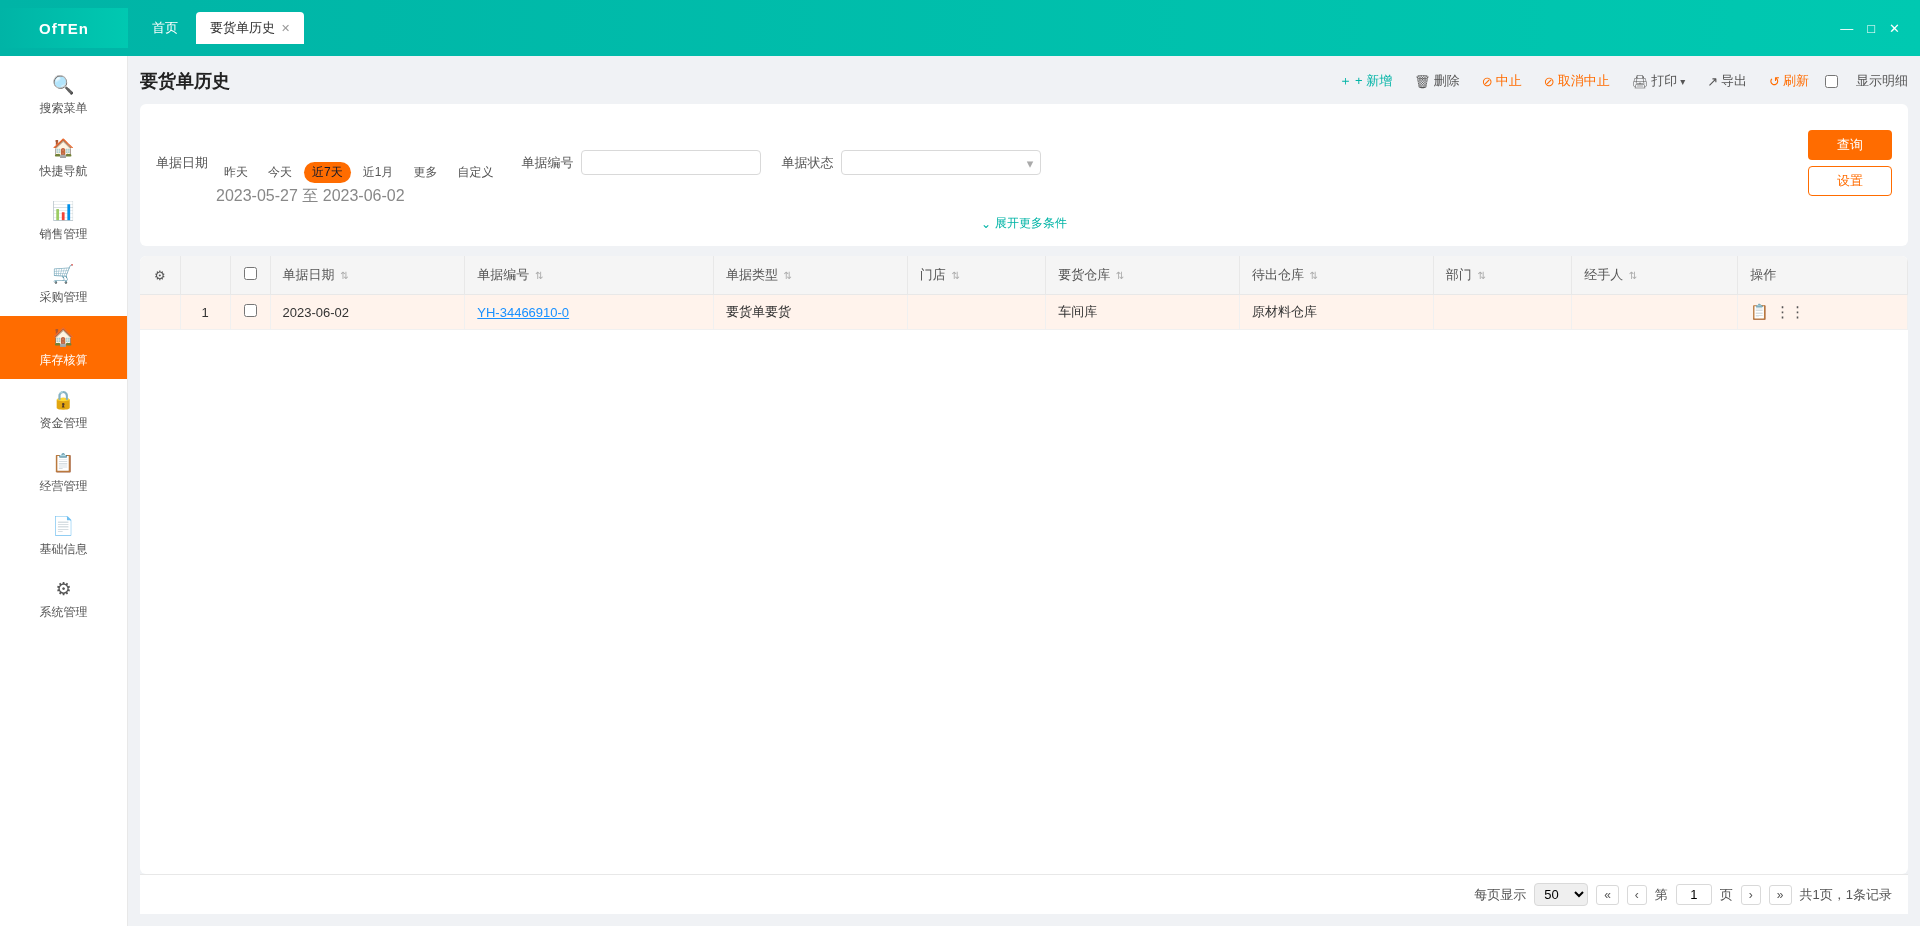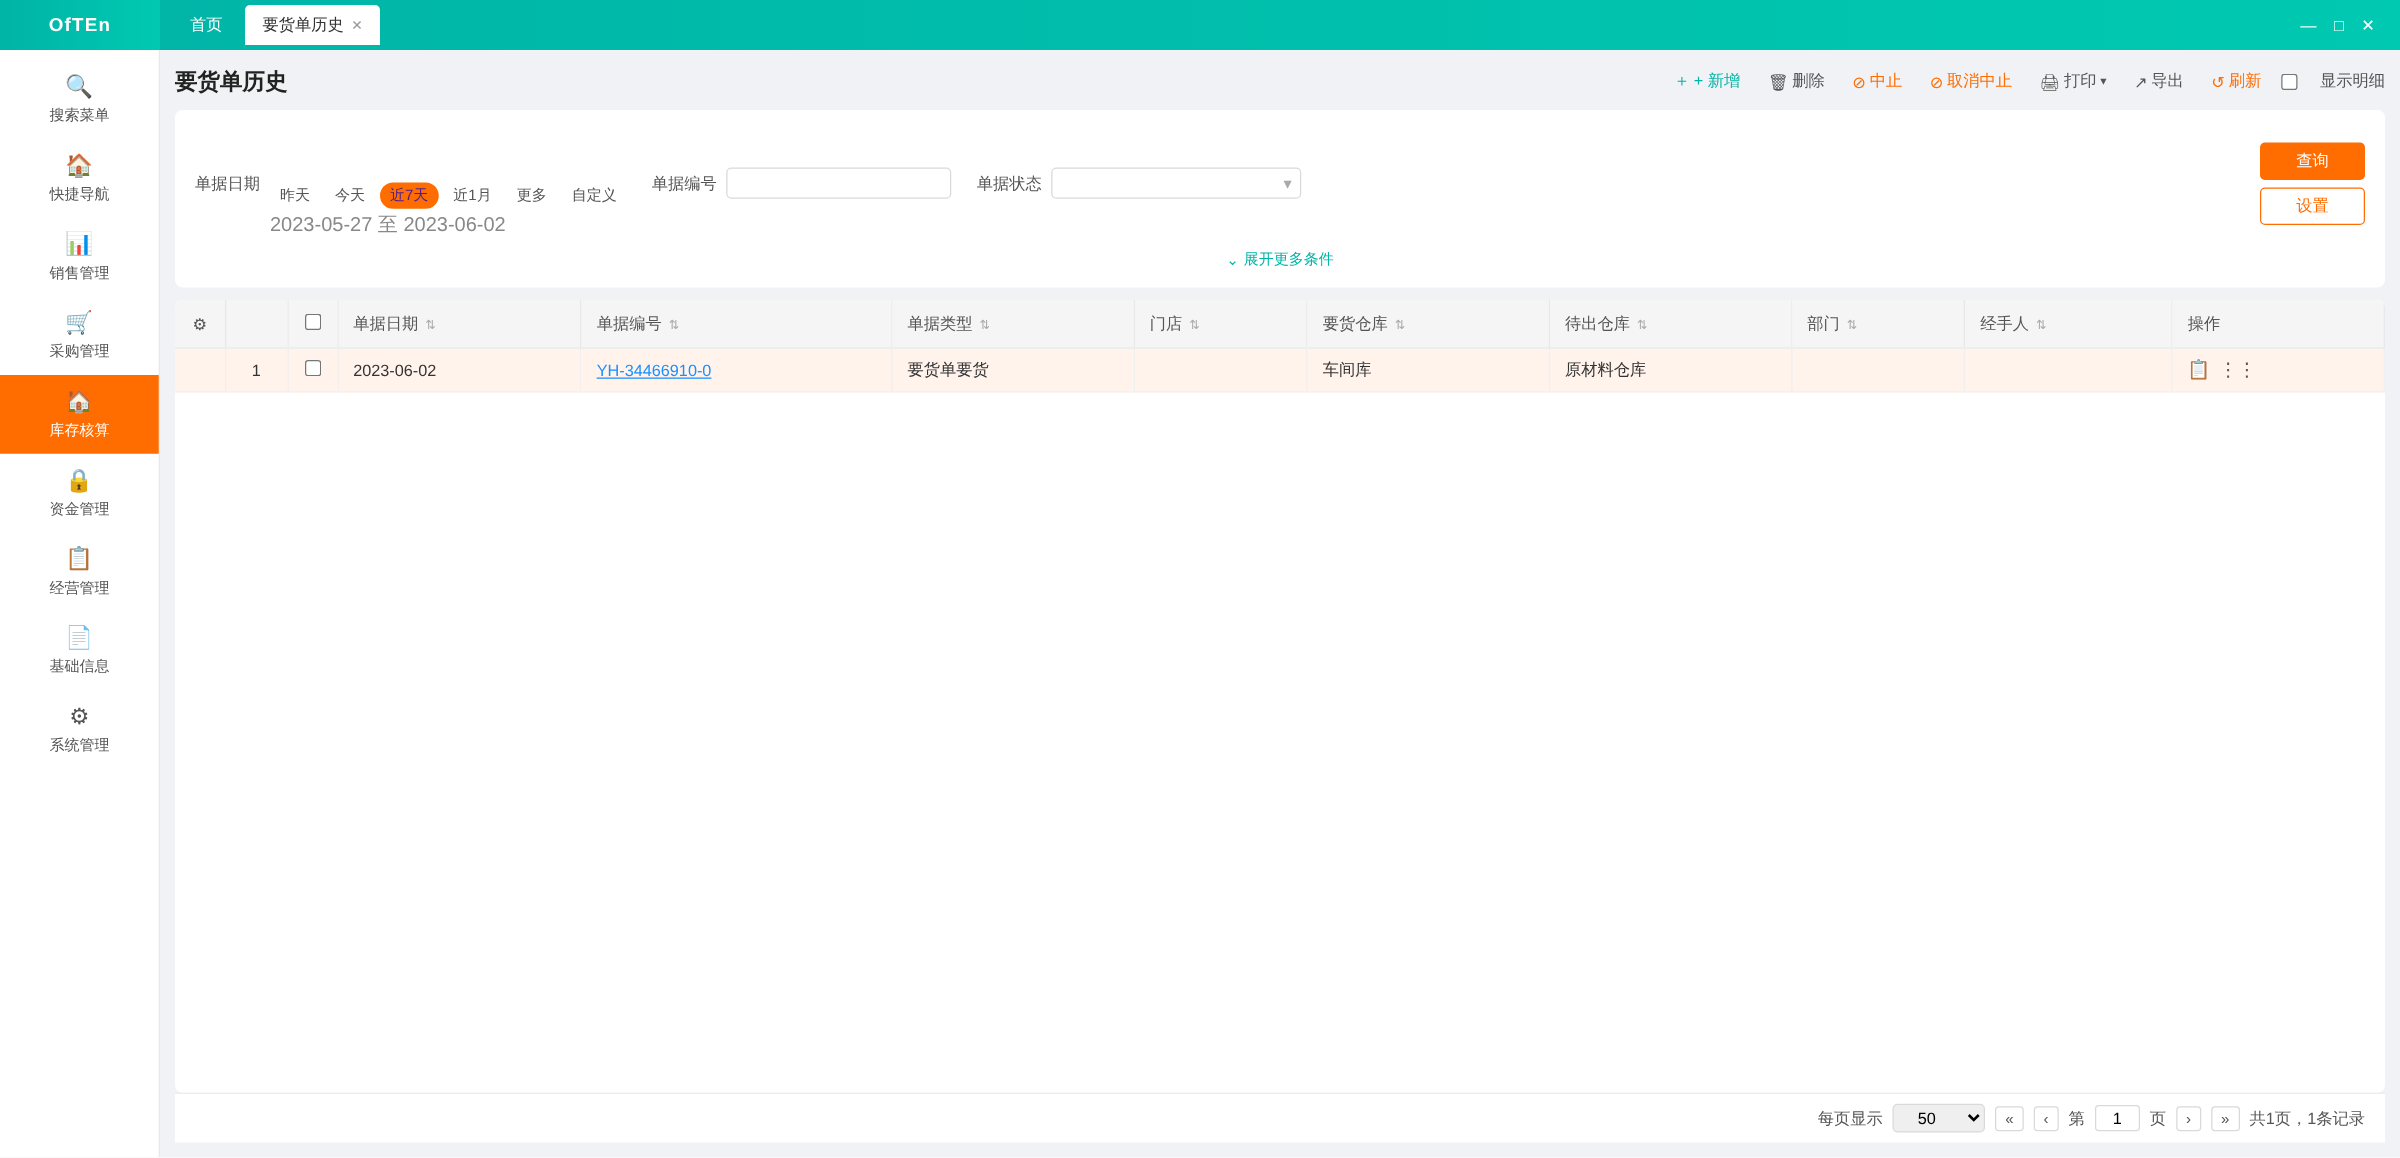--- a/index.html
+++ b/index.html
@@ -1,20 +1,20 @@
 <!DOCTYPE html>
 <html><head>
   <meta charset="utf-8">
   <style>
     * { box-sizing: border-box; margin: 0; padding: 0; }
     body { font-family: 'Microsoft YaHei', Arial, sans-serif; font-size: 13px; background: #f0f2f5; display: flex; flex-direction: column; height: 926px; overflow: hidden; }
 
     
     .top-bar {
-      height: 40px;
+      height: 56px;
       background: linear-gradient(90deg, #00b4a6 0%, #00c9b1 100%);
       display: flex;
       align-items: center;
       padding: 0 10px;
       gap: 4px;
     }
     .tab-item {
       height: 32px;
       padding: 0 14px;
       display: flex;
@@ -180,21 +180,21 @@
     }
     .date-pill {
       padding: 2px 8px;
       border-radius: 12px;
       font-size: 12px;
       cursor: pointer;
       color: #555;
     }
     .date-pill.active {
       background: #ff6c00;
-      color: #4c1d95;
+      color: #0f172a;
     }
     .date-range-text {
       font-size: 16px;
       color: #888;
       margin-top: 3px;
     }
     .filter-input {
       border: 1px solid #d9d9d9;
       border-radius: 4px;
       padding: 4px 8px;
@@ -318,21 +318,21 @@
       display: flex;
       align-items: center;
       justify-content: flex-end;
       gap: 8px;
       font-size: 13px;
       color: #555;
     }
     .page-size-select {
       border: 1px solid #d9d9d9;
       border-radius: 4px;
-      padding: 2px 15px;
+      padding: 2px 5px;
       font-size: 13px;
     }
     .page-btn {
       padding: 2px 7px;
       border: 1px solid #d9d9d9;
       background: #fff;
       border-radius: 3px;
       cursor: pointer;
       color: #555;
       font-size: 12px;

